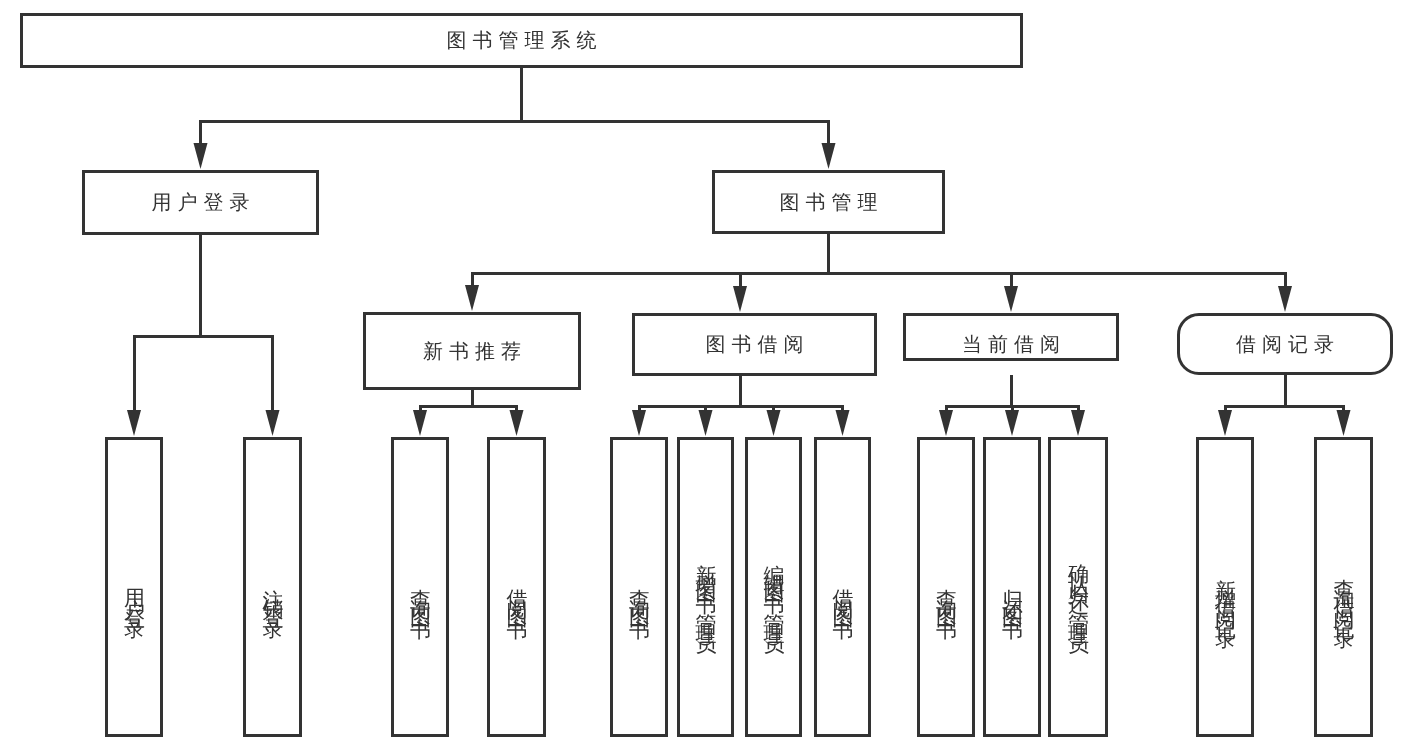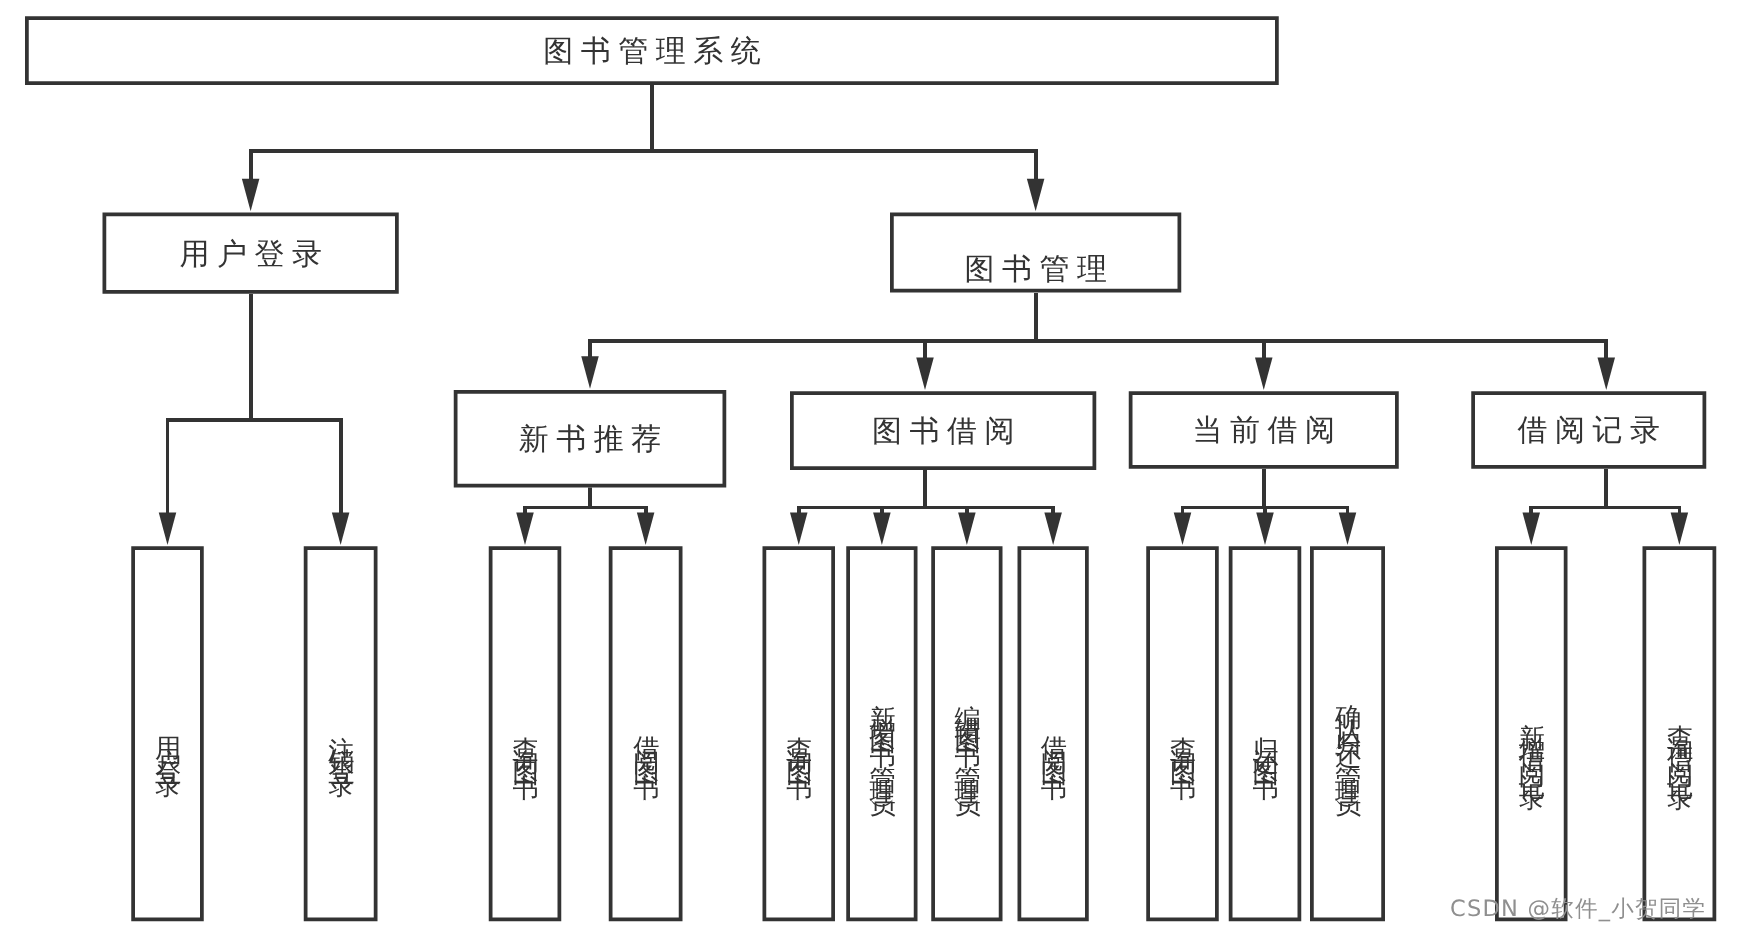--- a/index.html
+++ b/index.html
@@ -26,21 +26,21 @@
     position: absolute;
     box-sizing: border-box;
     border: 3px solid var(--line, #333333);
     background: #ffffff;
     color: var(--text, #333333);
     display: flex;
     align-items: center;
     justify-content: center;
   }
   .node.h {
-    font-size: 24px;
+    font-size: 20px;
     letter-spacing: 6px;
     white-space: nowrap;
   }
   .node.h span { margin-right: -6px; }
   .node.v span {
     writing-mode: vertical-rl;
     text-orientation: mixed;
     font-size: 21px;
     letter-spacing: 10px;
     line-height: 1;
@@ -115,39 +115,39 @@
       <line x1="1343.5" y1="406" x2="1343.5" y2="417" stroke="#333333" stroke-width="3"></line>
       <polygon points="1336.5,410 1350.5,410 1343.5,436" fill="#333333" shape-rendering="auto"></polygon>
     </svg>
   <div id="nodes">
       <div class="node h" style="left: 20px; top: 13px; width: 1003px; height: 55px;">
         <span>图书管理系统</span>
       </div>
       <div class="node h" style="left: 82px; top: 170px; width: 237px; height: 65px;">
         <span>用户登录</span>
       </div>
-      <div class="node h" style="left: 712px; top: 170px; width: 233px; height: 64px; align-items: flex-end;">
+      <div class="node h" style="left: 712px; top: 170px; width: 233px; height: 64px;">
         <span>图书管理</span>
       </div>
       <div class="node v" style="left: 105px; top: 437px; width: 58px; height: 300px;">
         <span>用户登录</span>
       </div>
       <div class="node v" style="left: 243px; top: 437px; width: 59px; height: 300px;">
         <span>注销登录</span>
       </div>
       <div class="node h" style="left: 363px; top: 312px; width: 218px; height: 78px;">
         <span>新书推荐</span>
       </div>
       <div class="node h" style="left: 632px; top: 313px; width: 245px; height: 63px;">
         <span>图书借阅</span>
       </div>
-      <div class="node h" style="left: 903px; top: 313px; width: 216px; height: 62px;">
+      <div class="node h" style="left: 903px; top: 313px; width: 216px; height: 48px; align-items: flex-end;">
         <span>当前借阅</span>
       </div>
-      <div class="node h" style="left: 1177px; top: 313px; width: 188px; height: 62px;">
+      <div class="node h" style="left: 1177px; top: 313px; width: 216px; height: 62px; border-radius: 22px;">
         <span>借阅记录</span>
       </div>
       <div class="node v" style="left: 391px; top: 437px; width: 58px; height: 300px;">
         <span>查询图书</span>
       </div>
       <div class="node v" style="left: 487px; top: 437px; width: 59px; height: 300px;">
         <span>借阅图书</span>
       </div>
       <div class="node v" style="left: 610px; top: 437px; width: 58px; height: 300px;">
         <span>查询图书</span>
@@ -170,14 +170,13 @@
       <div class="node v" style="left: 1048px; top: 437px; width: 60px; height: 300px;">
         <span>确认归还（管理员）</span>
       </div>
       <div class="node v" style="left: 1196px; top: 437px; width: 58px; height: 300px;">
         <span>新增借阅记录</span>
       </div>
       <div class="node v" style="left: 1314px; top: 437px; width: 59px; height: 300px;">
         <span>查询借阅记录</span>
       </div>
     </div>
-  <div id="watermark">CSDN @软件_小贺同学</div>
 </div>
 
 </body></html>

